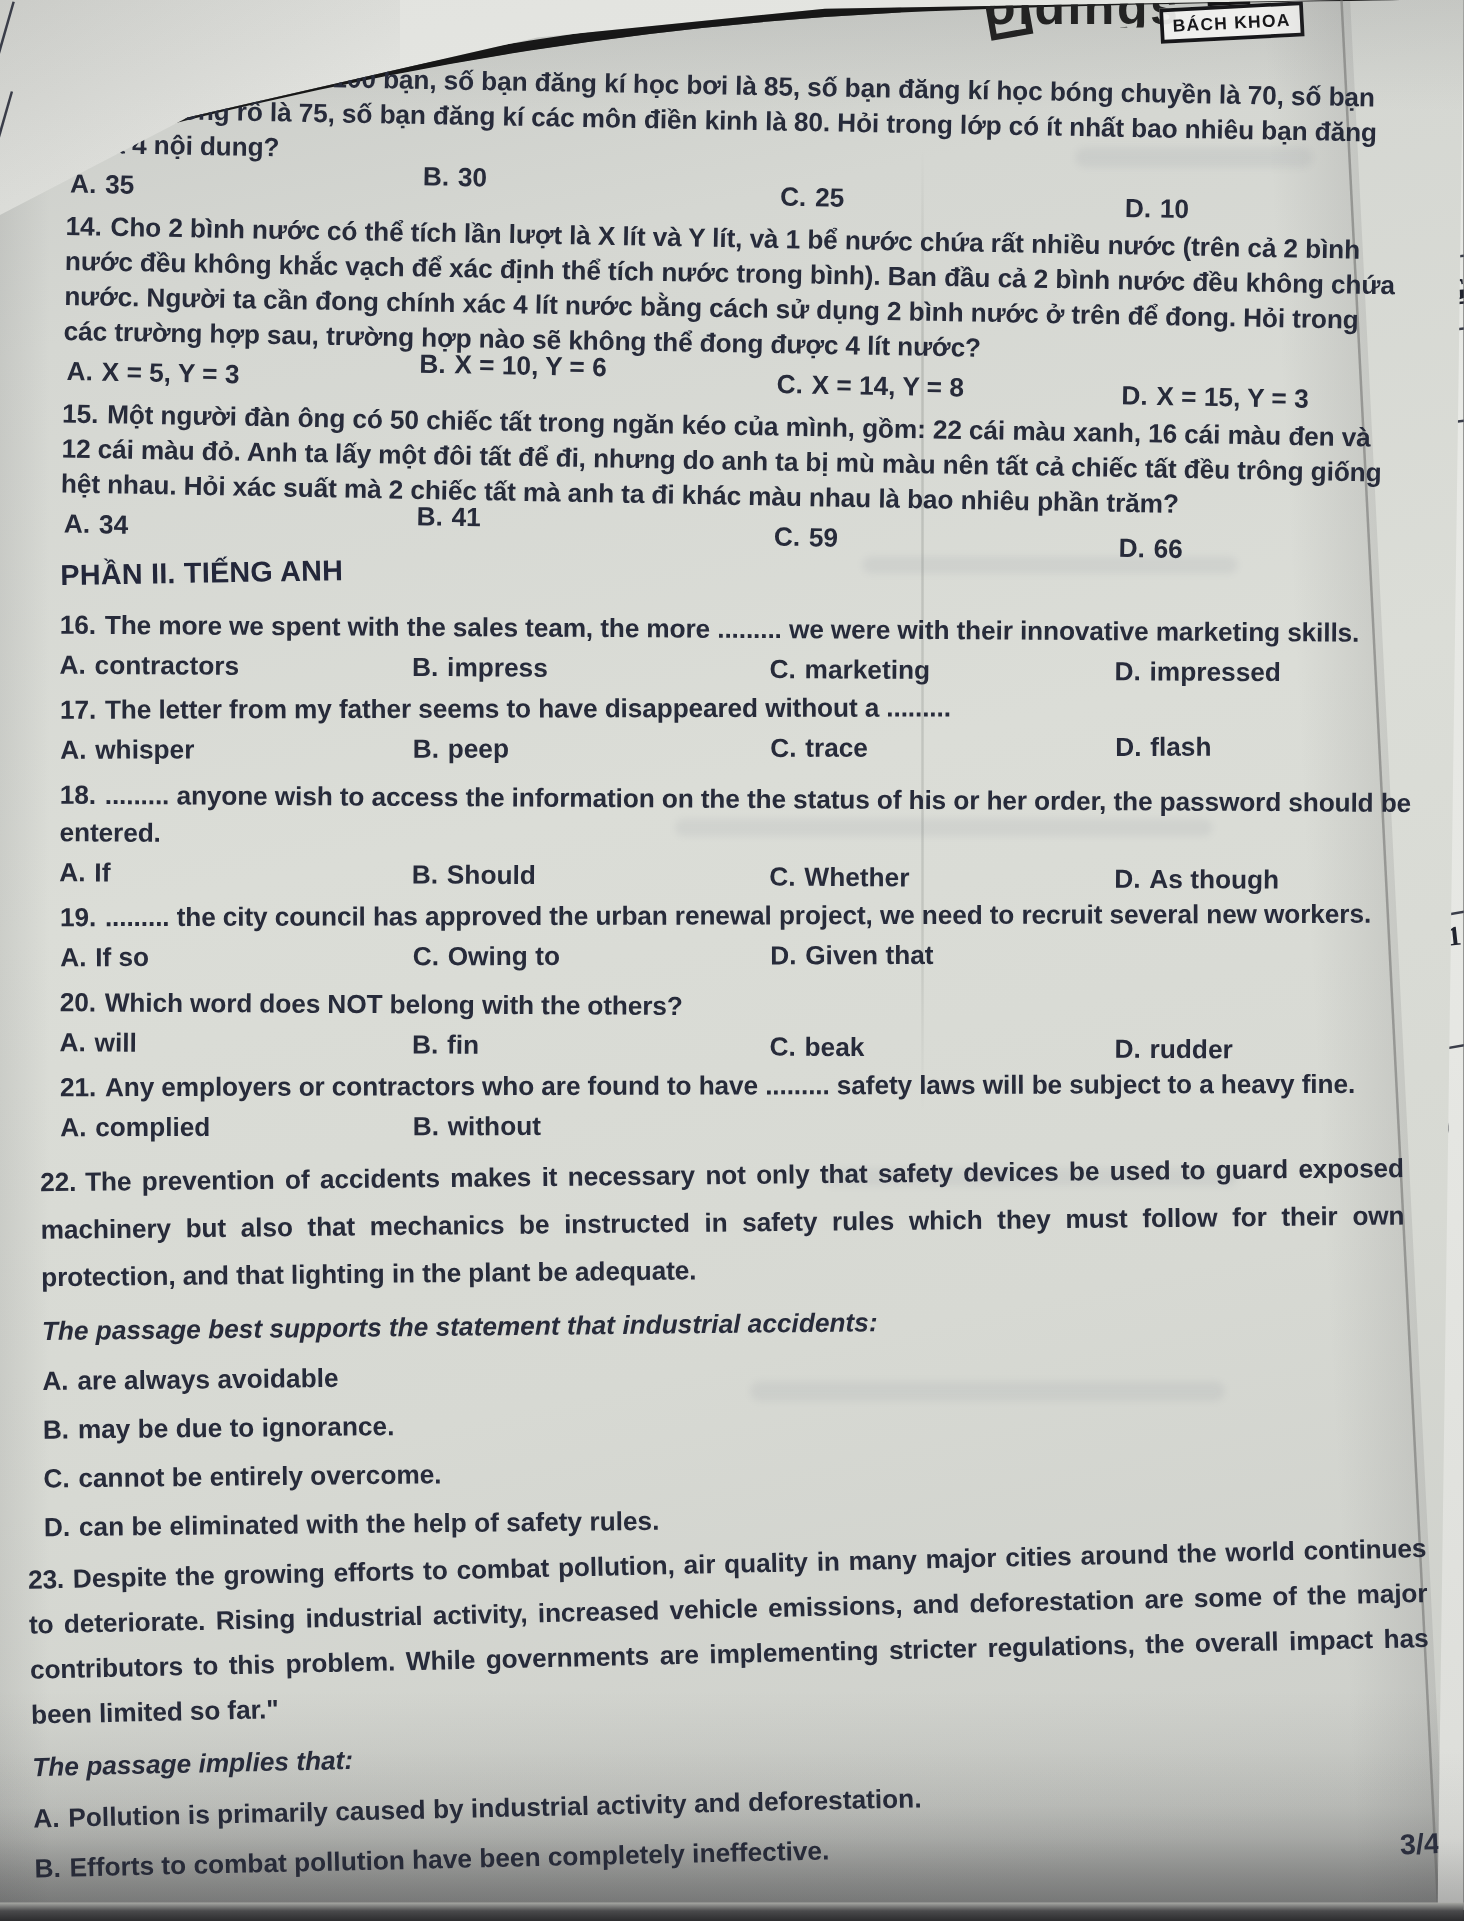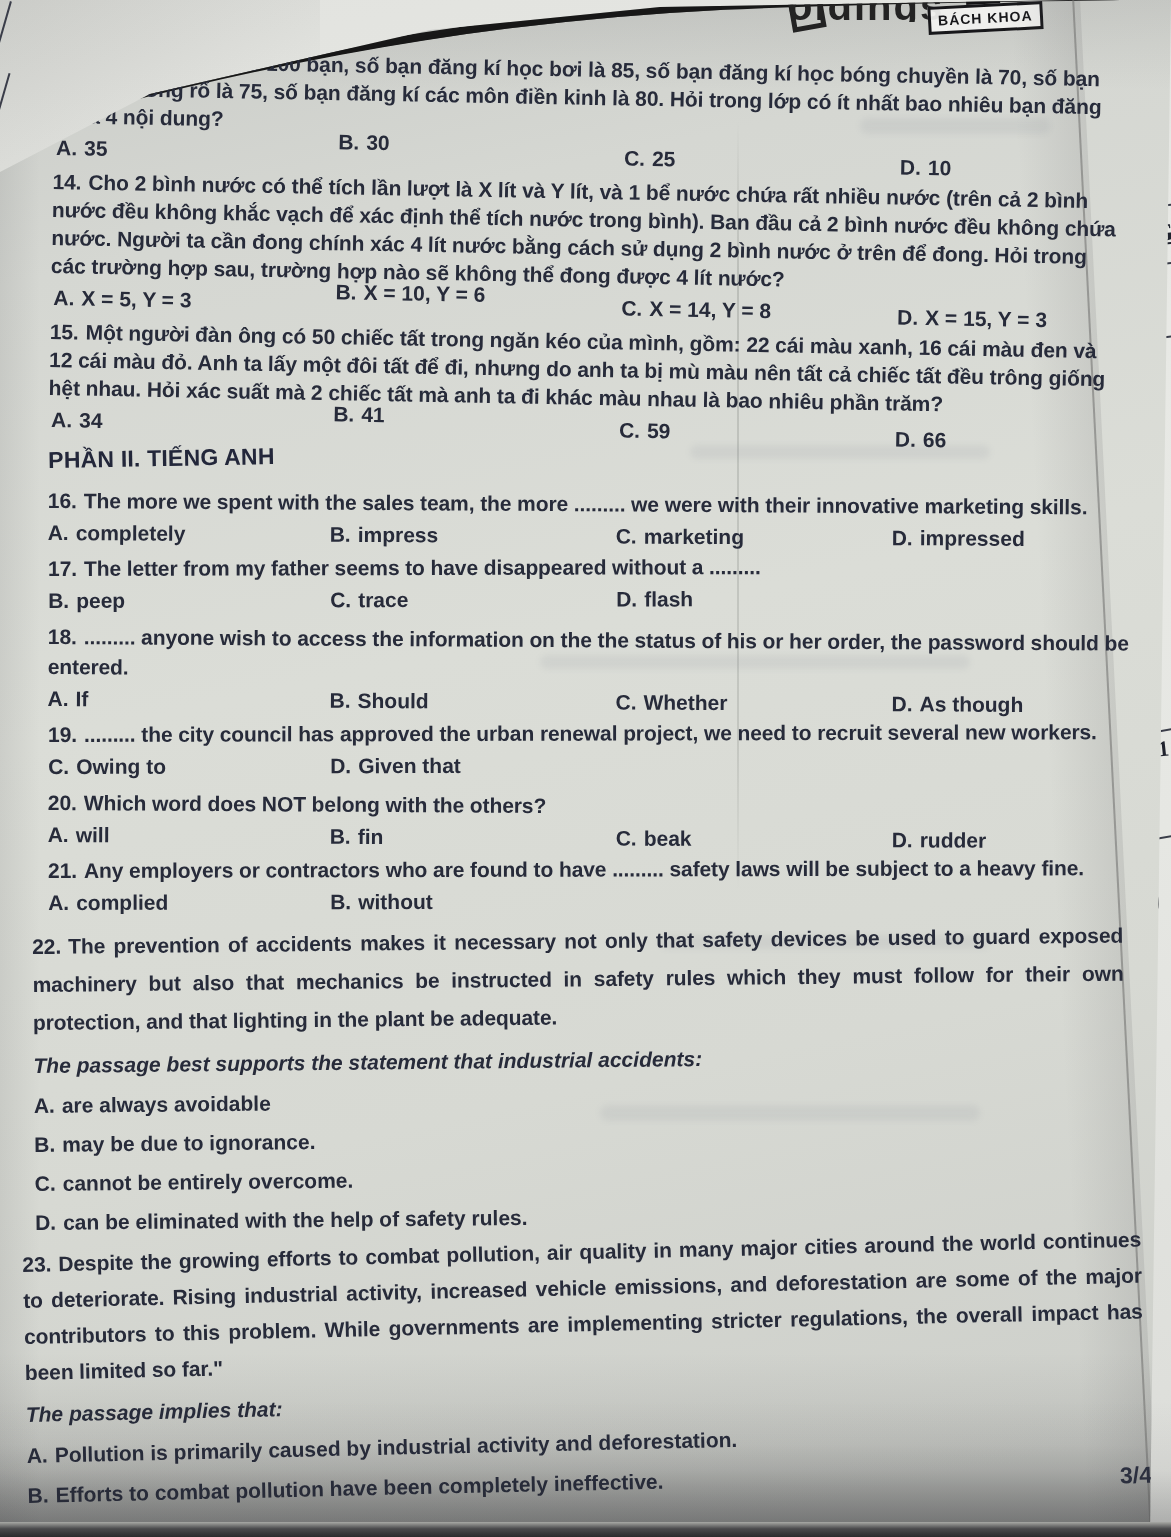--- a/index.html
+++ b/index.html
@@ -171,49 +171,51 @@
         </div>
       </div>
 
       <div class="part-heading">PHẦN II. TIẾNG ANH</div>
 
       <div class="sec-english">
 
         <div class="rot-a">
           <p class="q"><b class="qn">16.</b><span>The more we spent with the sales team, the more ......... we were with their innovative marketing skills.</span></p>
           <div class="opts">
-            <span><b class="ol">A.</b><span>completely</span></span>
+            <span><b class="ol">A.</b><span>contractors</span></span>
             <span><b class="ol">B.</b><span>impress</span></span>
             <span><b class="ol">C.</b><span>marketing</span></span>
             <span><b class="ol">D.</b><span>impressed</span></span>
           </div>
         </div>
 
         <div class="rot-b">
           <p class="q"><b class="qn">17.</b><span>The letter from my father seems to have disappeared without a .........</span></p>
           <div class="opts">
+            <span><b class="ol">A.</b><span>whisper</span></span>
             <span><b class="ol">B.</b><span>peep</span></span>
             <span><b class="ol">C.</b><span>trace</span></span>
             <span><b class="ol">D.</b><span>flash</span></span>
           </div>
         </div>
 
         <div class="rot-a">
           <p class="q"><b class="qn">18.</b><span>......... anyone wish to access the information on the the status of his or her order, the password should be entered.</span></p>
           <div class="opts">
             <span><b class="ol">A.</b><span>If</span></span>
             <span><b class="ol">B.</b><span>Should</span></span>
             <span><b class="ol">C.</b><span>Whether</span></span>
             <span><b class="ol">D.</b><span>As though</span></span>
           </div>
         </div>
 
         <div class="rot-b">
           <p class="q"><b class="qn">19.</b><span>......... the city council has approved the urban renewal project, we need to recruit several new workers.</span></p>
           <div class="opts">
+            <span><b class="ol">A.</b><span>If so</span></span>
             <span><b class="ol">C.</b><span>Owing to</span></span>
             <span><b class="ol">D.</b><span>Given that</span></span>
           </div>
         </div>
 
         <div class="rot-a">
           <p class="q"><b class="qn">20.</b><span>Which word does NOT belong with the others?</span></p>
           <div class="opts">
             <span><b class="ol">A.</b><span>will</span></span>
             <span><b class="ol">B.</b><span>fin</span></span>

